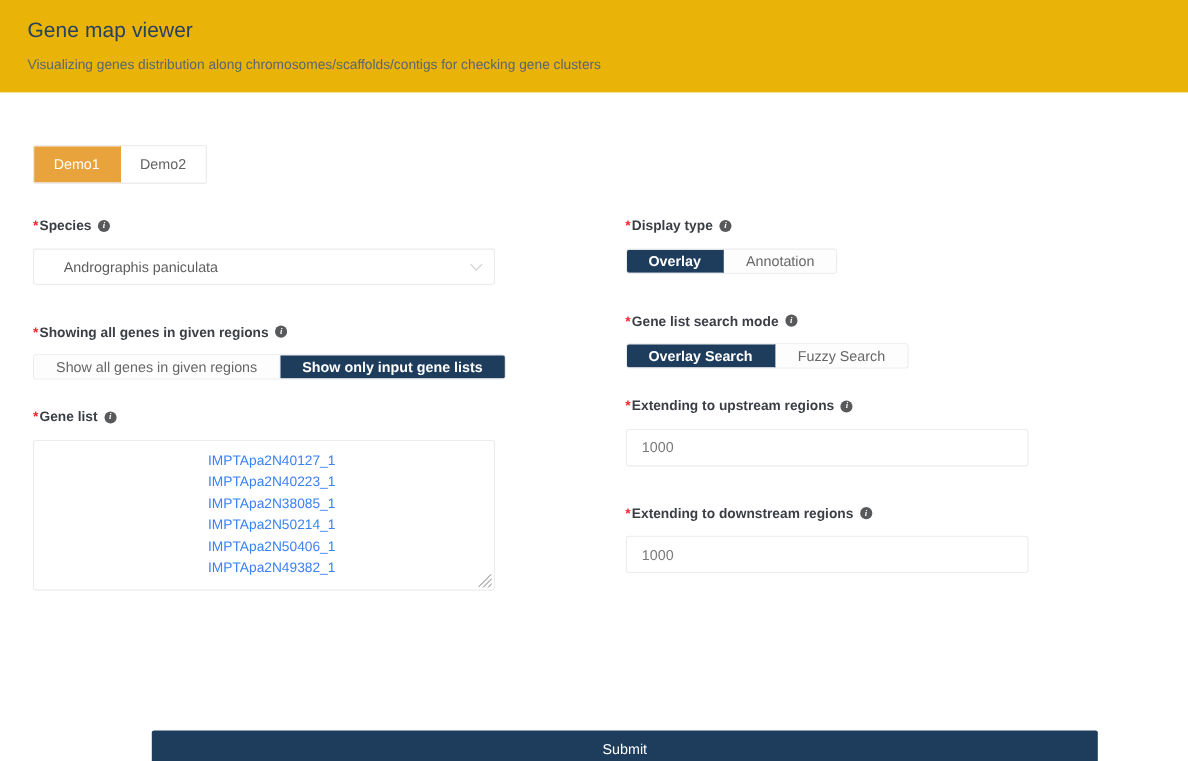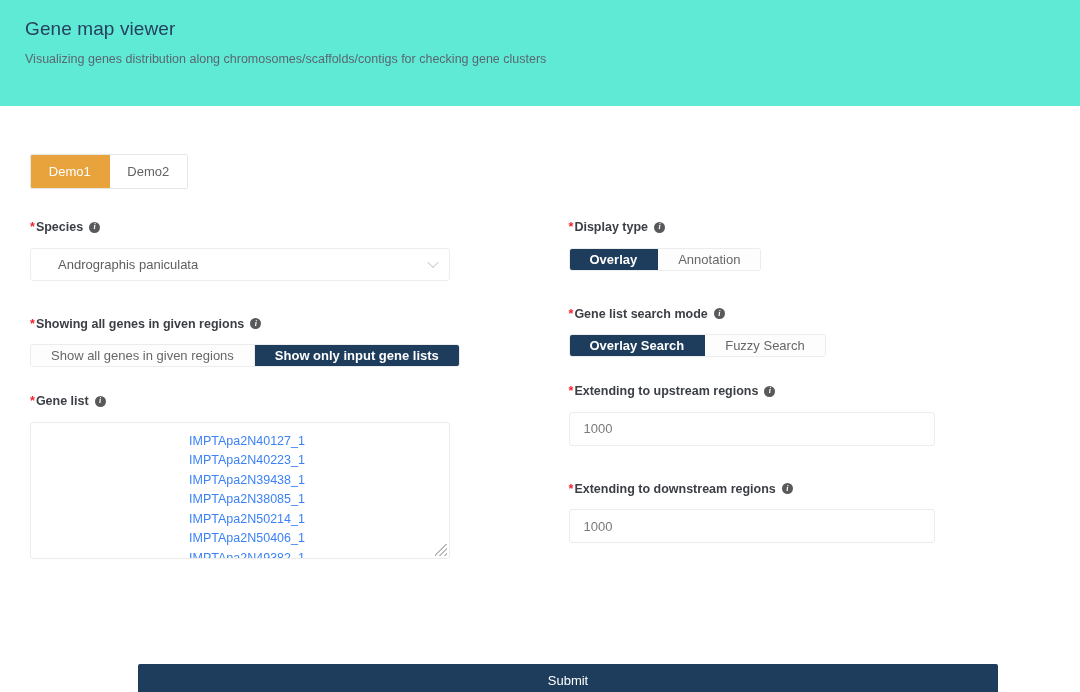--- a/index.html
+++ b/index.html
@@ -7,23 +7,23 @@
   html, body {
     margin: 0; padding: 0;
     width: 1080px; height: 692px;
     background: #ffffff;
     font-family: "Liberation Sans", sans-serif;
     overflow: hidden;
   }
 
   
   .page-header {
-    background: #5eead4;
+    background: #eab308;
     padding: 18px 0 20px 25px;
-    height: 106px;
+    height: 84px;
   }
   .page-title {
     font-size: 19px;
     color: #27415f;
     font-weight: 400;
     margin: 0 0 12px 0;
     letter-spacing: .1px;
   }
   .page-subtitle {
     font-size: 12.5px;
@@ -270,21 +270,20 @@
 
     <div class="field">
       <div class="field-label">
         <span class="req-star">*</span>
         <span>Gene list</span>
         <span class="info-icon">i</span>
       </div>
       <div class="textarea-box">
         <div class="gene-line">IMPTApa2N40127_1</div>
         <div class="gene-line">IMPTApa2N40223_1</div>
-        <div class="gene-line">IMPTApa2N39438_1</div>
         <div class="gene-line">IMPTApa2N38085_1</div>
         <div class="gene-line">IMPTApa2N50214_1</div>
         <div class="gene-line">IMPTApa2N50406_1</div>
         <div class="gene-line">IMPTApa2N49382_1</div>
         <span class="resize-grip"></span>
       </div>
     </div>
   </div>
 
   <div class="col col-right">

